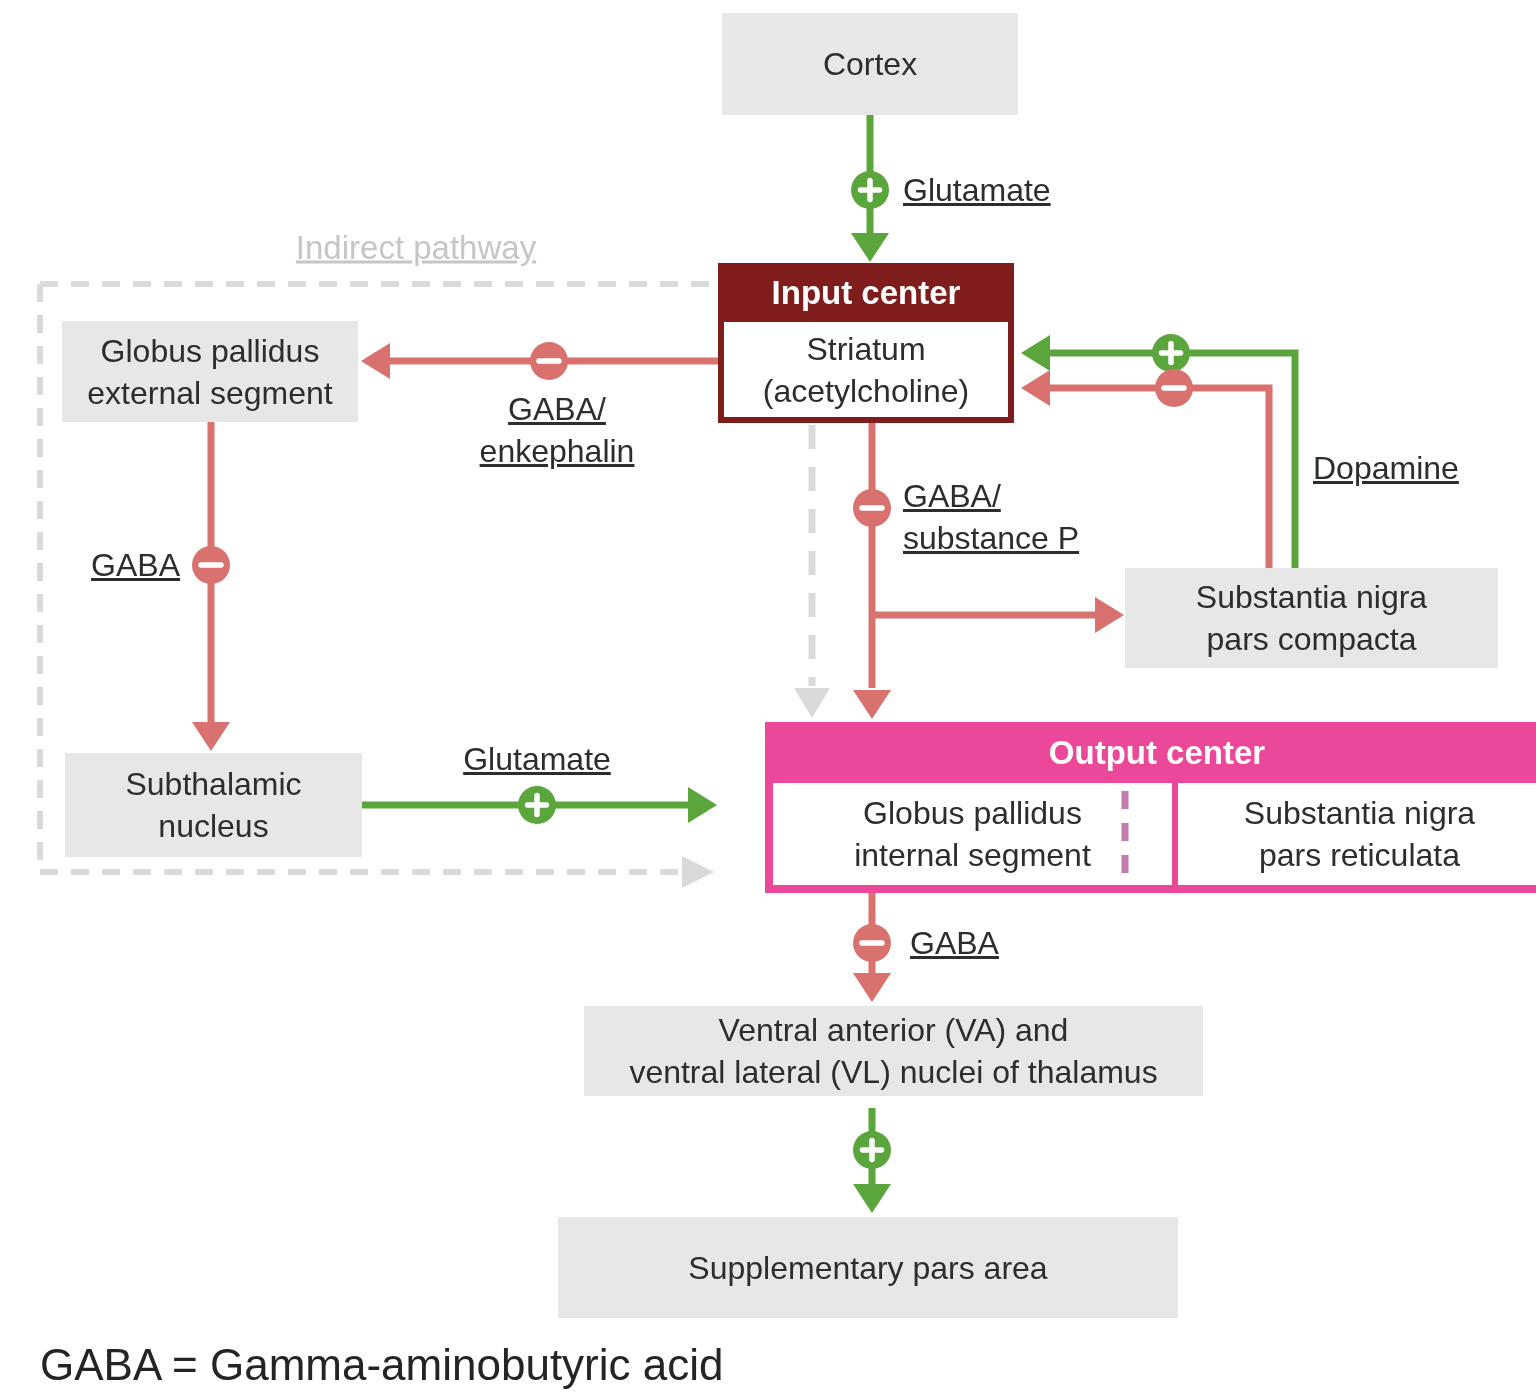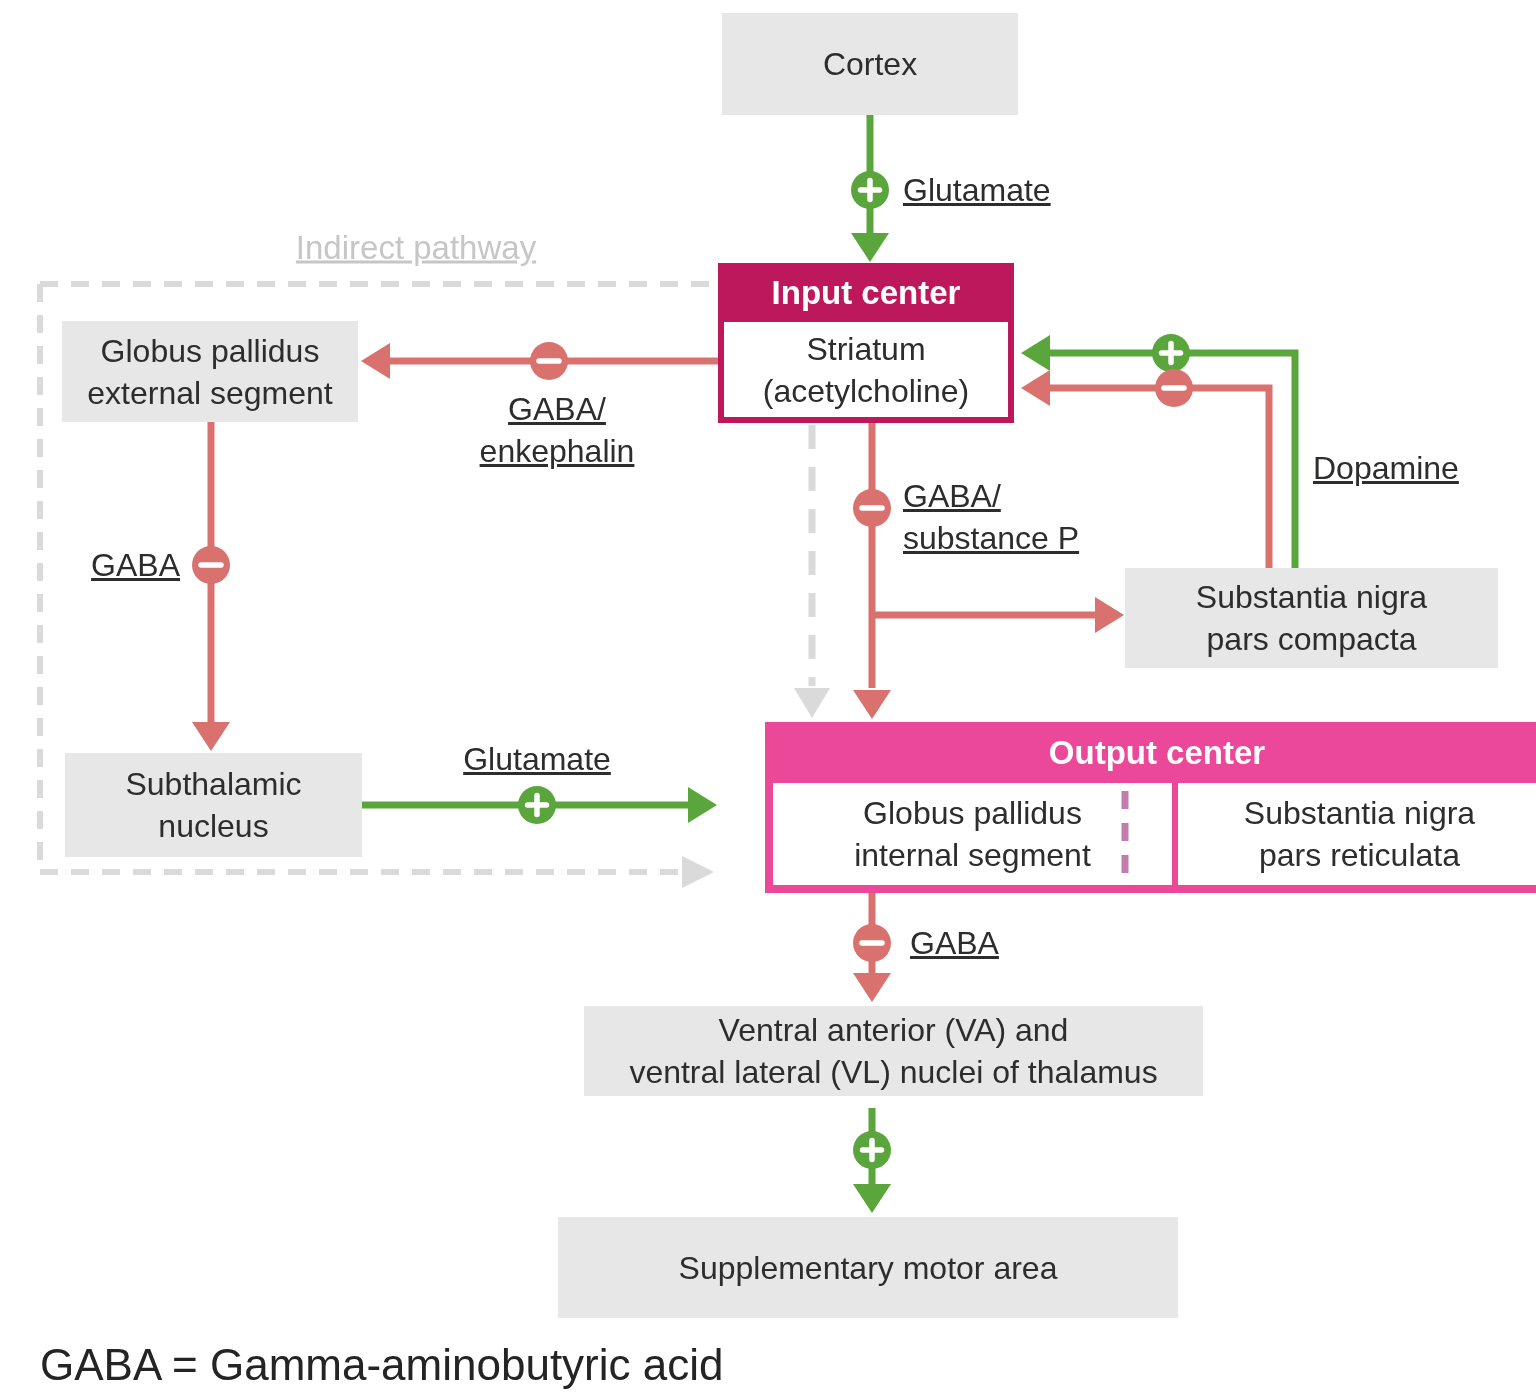--- a/index.html
+++ b/index.html
@@ -14,21 +14,21 @@
   }
   .center-box{position:absolute;}
   .center-head{
     position:absolute;left:0;top:0;right:0;display:flex;align-items:center;justify-content:center;
     color:#ffffff;font-size:33px;font-weight:600;
   }
   .center-body{
     position:absolute;background:#ffffff;display:flex;align-items:center;justify-content:center;
     text-align:center;font-size:32px;line-height:42px;white-space:pre-line;
   }
-  .input-box{background:#be185d;}
+  .input-box{background:#7f1d1d;}
   .output-box{background:#ec4899;margin-left:47px;}
   .lbl{
     position:absolute;font-size:32px;line-height:42px;white-space:pre-line;text-decoration:underline;
   }
   .lbl.center{text-align:center;transform:translate(-50%,-50%);}
   .lbl.left{transform:translate(0,-50%);}
   .lbl.right{text-align:right;transform:translate(-100%,-50%);}
   .lbl.gray{color:#c6c6c6;font-size:33px;line-height:39px;}
   #connectors{position:absolute;left:0;top:0;pointer-events:none;}
   .footnote{position:absolute;font-size:44px;color:#242424;}
@@ -45,21 +45,21 @@
 
   <div class="node" style="left:65px;top:753px;width:297px;height:104px;">Subthalamic
 nucleus</div>
 
   <div class="node" style="left:1125px;top:568px;width:373px;height:100px;">Substantia nigra
 pars compacta</div>
 
   <div class="node" style="left:584px;top:1006px;width:619px;height:90px;">Ventral anterior (VA) and
 ventral lateral (VL) nuclei of thalamus</div>
 
-  <div class="node" style="left:558px;top:1217px;width:620px;height:101px;">Supplementary motor area</div>
+  <div class="node" style="left:558px;top:1217px;width:620px;height:101px;">Supplementary pars area</div>
 
   <div class="center-box input-box" style="left:718px;top:263px;width:296px;height:160px;">
     <div class="center-head" style="height:59px;">Input center</div>
     <div class="center-body" style="left:6px;right:6px;top:59px;bottom:6px;">Striatum
 (acetylcholine)</div>
   </div>
 
   <div class="center-box output-box" style="left:718px;top:722px;width:784px;height:171px;">
     <div class="center-head" style="height:61px;">Output center</div>
     <div class="center-body" style="left:8px;top:61px;bottom:8px;width:399px;">Globus pallidus

